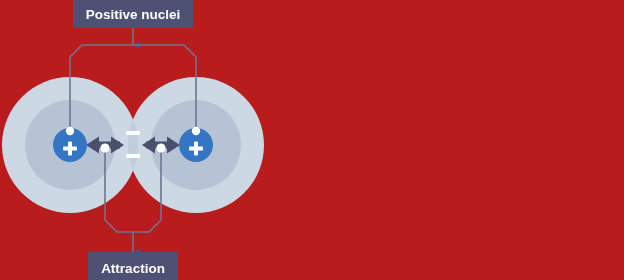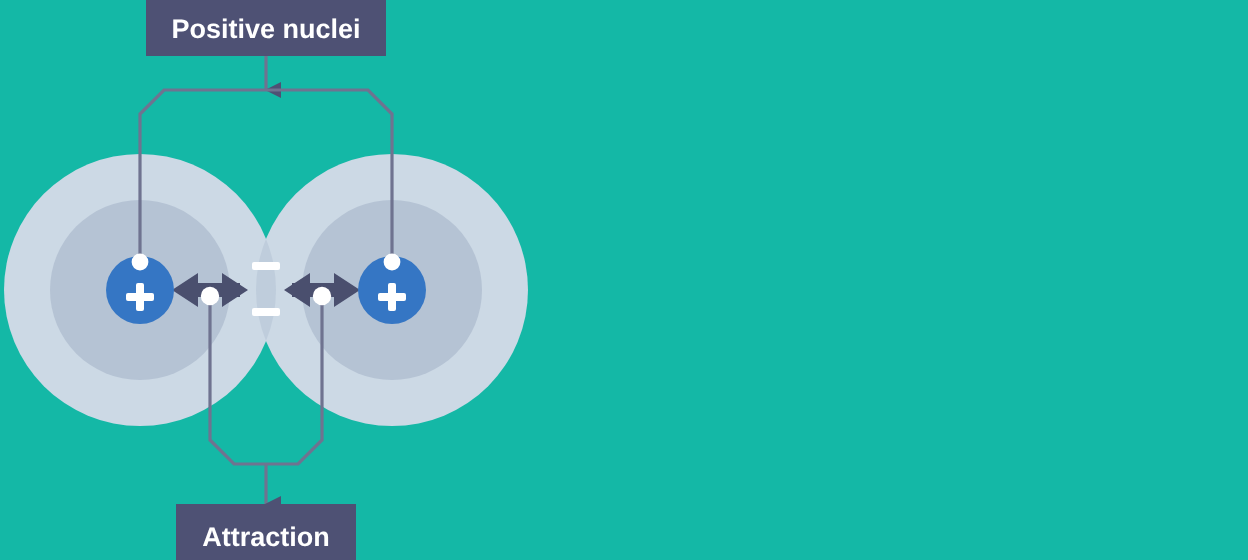--- a/index.html
+++ b/index.html
@@ -11,21 +11,21 @@
   body {
     width: 624px;
     height: 280px;
     overflow: hidden;
     font-family: "Liberation Sans", sans-serif;
   }
   #canvas {
     position: relative;
     width: 624px;
     height: 280px;
-    background: #14b8a6;
+    background: #b91c1c;
   }
   #diagram-svg {
     position: absolute;
     left: 0;
     top: 0;
     width: 624px;
     height: 280px;
     display: block;
   }
   .label-text {

